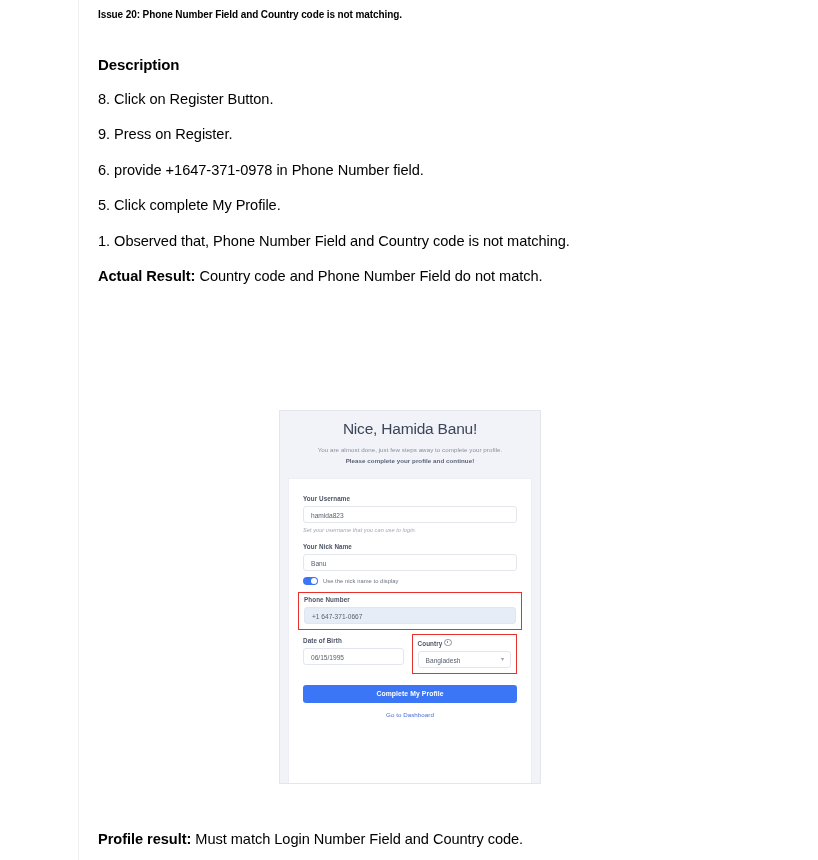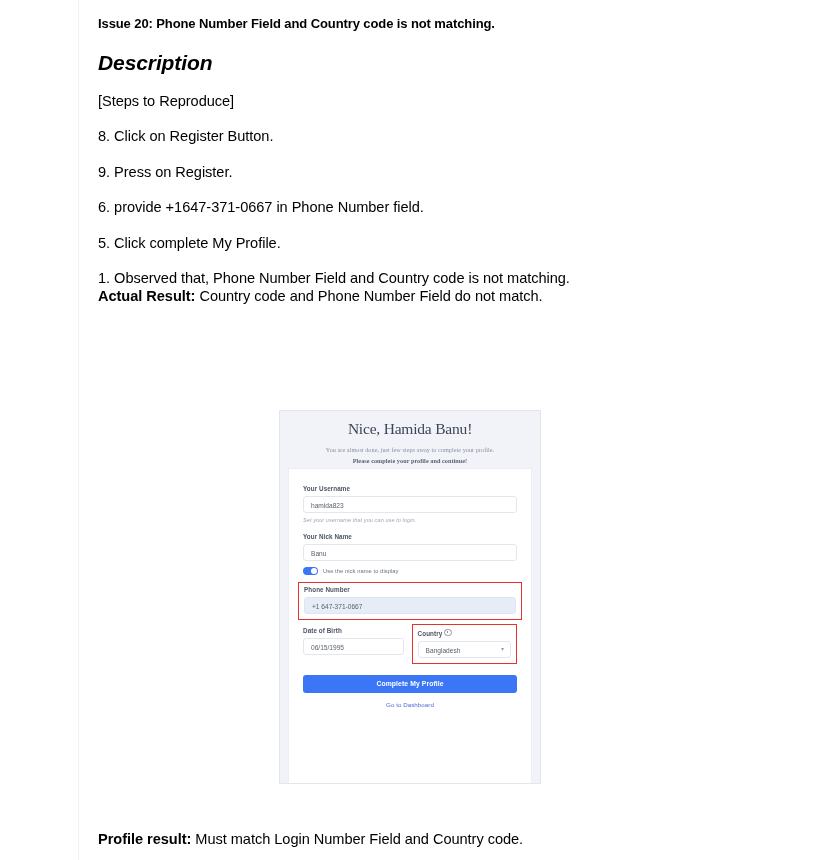--- a/index.html
+++ b/index.html
@@ -27,66 +27,65 @@
   }
 
   .doc {
     position: absolute;
     left: 98px;
     top: 0;
     width: 640px;
   }
 
   .issue-title {
-    font-size: 13px;
+    font-size: 10px;
     font-weight: bold;
     line-height: 1.15;
-    padding-top: 17px;
+    padding-top: 9px;
     letter-spacing: -0.1px;
   }
 
   .section-head {
-    font-size: 21px;
-    font-weight: bold;
-    margin-top: 19px;
+    font-size: 15px;
+    font-weight: bold;
+    margin-top: 35px;
     letter-spacing: -0.1px;
-    font-style: italic;
   }
 
   .para {
     font-size: 14.6px;
     line-height: 1.2;
     margin-top: 18px;
     letter-spacing: -0.05px;
     white-space: pre-wrap;
   }
 
   .result-line {
     font-size: 14.6px;
+    margin-top: 18px;
     letter-spacing: -0.05px;
   }
   .result-line b { font-weight: bold; }
 
   
   .shot {
     position: absolute;
     left: 280px;
     top: 411px;
     width: 260px;
     height: 372px;
     background: #f1f3f8;
     box-shadow: 0 0 0 1px #e4e6ec;
     overflow: hidden;
   }
 
   .shot-header {
     background: #f1f3f8;
-    padding: 9px 10px 4px 10px;
+    padding: 9px 10px 14px 10px;
     text-align: center;
-    font-family: Liberation Serif, serif;
   }
   .shot-title {
     font-size: 15.5px;
     color: #3b4559;
     font-weight: normal;
     letter-spacing: -0.2px;
   }
   .shot-sub1 {
     font-size: 6.2px;
     color: #8a90a0;
@@ -260,25 +259,24 @@
 <body>
 
 <div class="margin-rule"></div>
 
 <div class="doc">
 
   <div class="issue-title">Issue 20: Phone Number Field and Country code is not matching.</div>
 
   <div class="section-head">Description</div>
 
-  <div class="para">[Steps to Reproduce]</div>
 
   <div class="para">8. Click on Register Button.</div>
   <div class="para">9. Press on Register.</div>
-  <div class="para">6. provide +1647-371-0667 in Phone Number field.</div>
+  <div class="para">6. provide +1647-371-0978 in Phone Number field.</div>
   <div class="para">5. Click complete My Profile.</div>
   <div class="para">1. Observed that, Phone Number Field and Country code is not matching.</div>
 
   <div class="result-line"><b>Actual Result:</b><span> Country code and Phone Number Field do not match.</span></div>
 
 </div>
 
 <div class="shot">
 
   <div class="shot-header">

